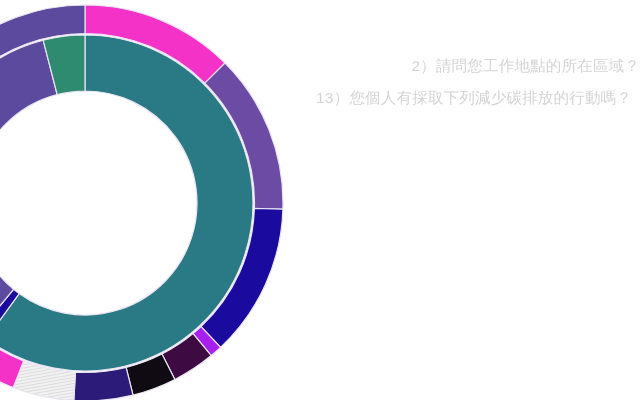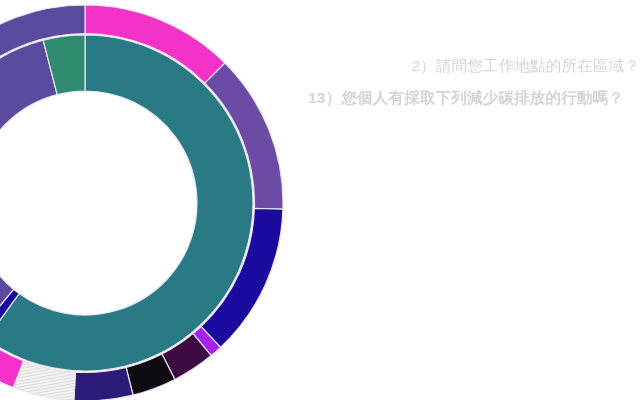--- a/index.html
+++ b/index.html
@@ -41,21 +41,21 @@
   }
   .qlabel {
     display: block;
     color: #d4d4d4;
     font-size: 15.5px;
     line-height: 1.0;
     white-space: nowrap;
     letter-spacing: 0.2px;
   }
   .qlabel.l1 { margin-bottom: 16px; }
-  .qlabel.l2 { padding-right: 16px; font-weight: bold; }
+  .qlabel.l2 { padding-right: 8px; }
 </style>
 </head>
 <body>
 
 <div id="stage">
 
   <svg id="chart-svg" viewBox="0 0 640 400" xmlns="http://www.w3.org/2000/svg">
     <defs>
       <pattern id="hatchPattern" patternUnits="userSpaceOnUse" width="3" height="3" patternTransform="rotate(80)">
         <rect width="3" height="3" fill="#f2f2f2"></rect>

